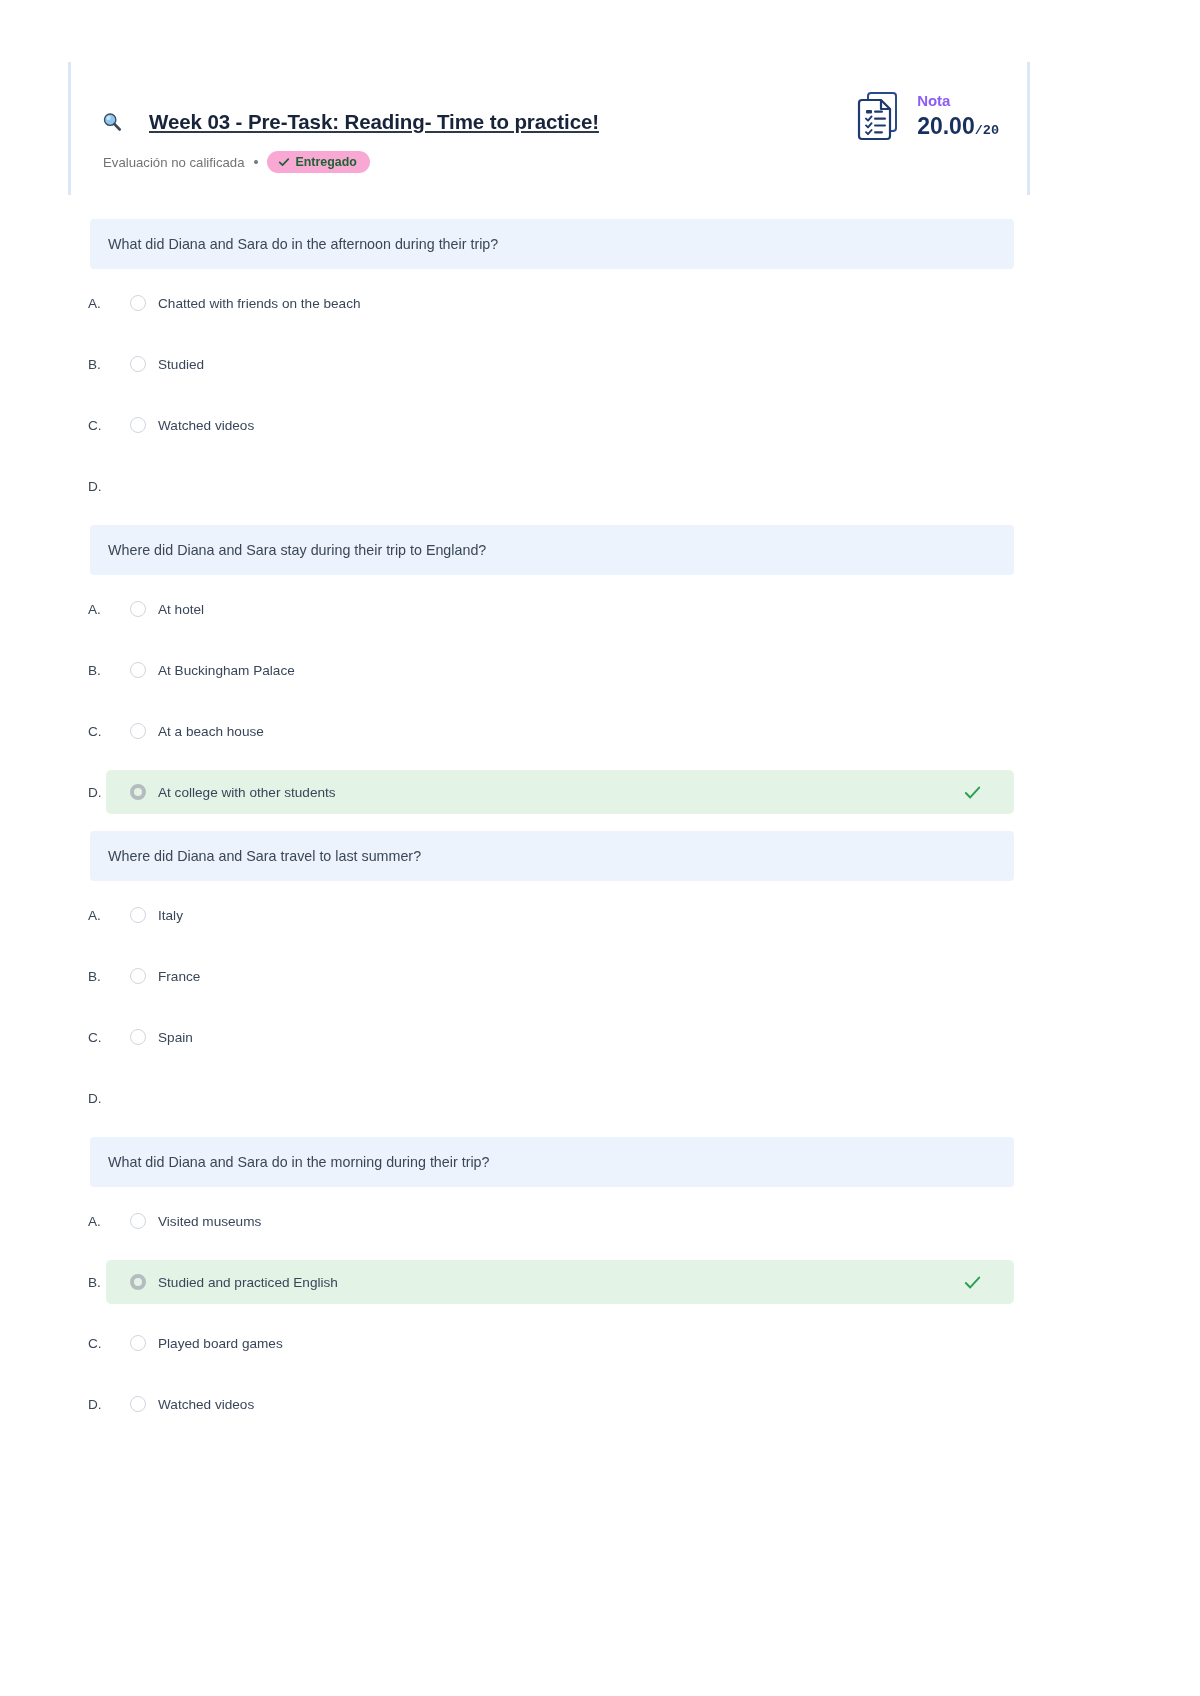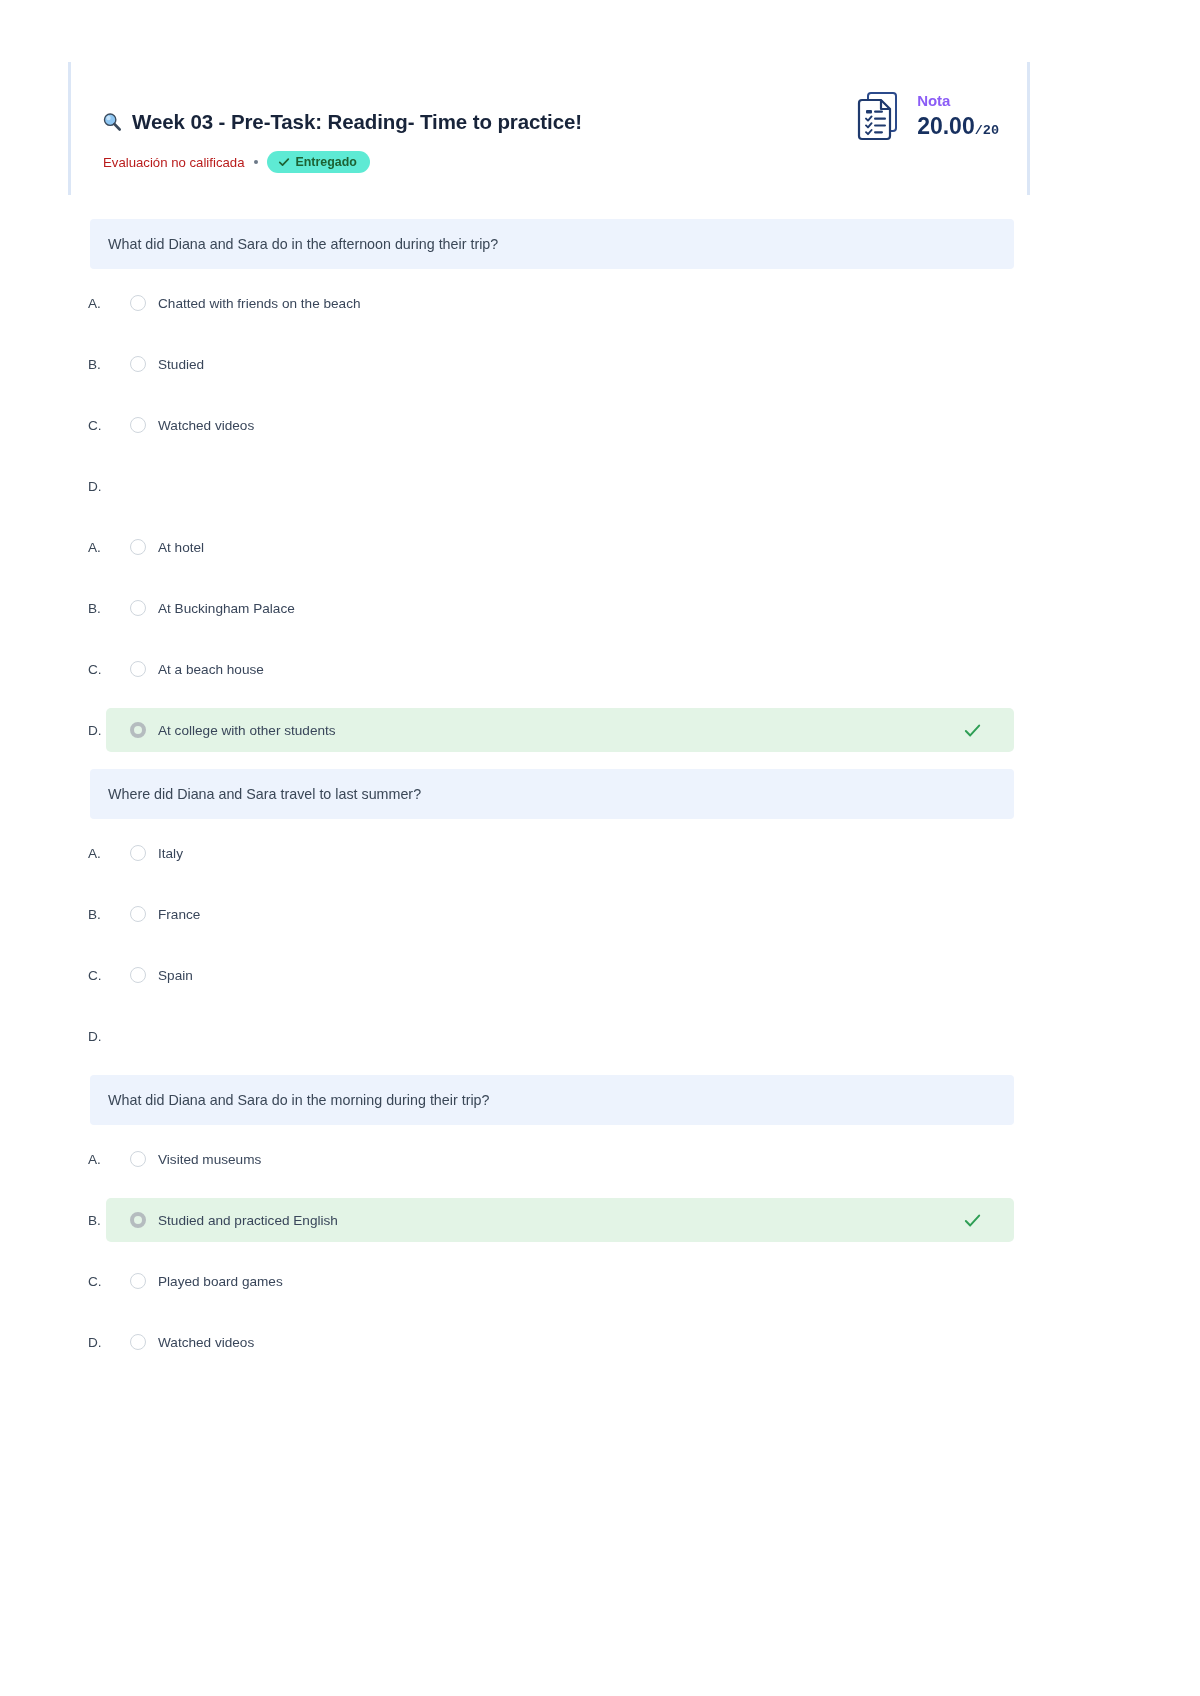--- a/index.html
+++ b/index.html
@@ -33,21 +33,22 @@
     display: flex;
     align-items: flex-start;
     justify-content: space-between;
   }
 
   .header-left { padding-top: 22px; }
 
   .title-row {
     display: flex;
     align-items: center;
-    gap: 9px;
+    gap: 26px;
+    text-decoration: underline;
   }
 
   .magnifier-icon {
     width: 22px;
     height: 22px;
     flex: 0 0 auto;
     display: block;
   }
 
   .page-title {
@@ -61,36 +62,36 @@
   .sub-row {
     display: flex;
     align-items: center;
     gap: 9px;
     margin-top: 17px;
     padding-left: 2px;
   }
 
   .sub-text {
     font-size: 13.2px;
-    color: #b91c1c;
+    color: #737373;
   }
 
   .sub-dot {
     width: 4px;
     height: 4px;
     border-radius: 50%;
     background: #6b7887;
     display: inline-block;
   }
 
   .badge {
     display: inline-flex;
     align-items: center;
     gap: 6px;
-    background: #5eead4;
+    background: #f9a8d4;
     color: #1d6233;
     font-size: 12.4px;
     font-weight: bold;
     border-radius: 20px;
     padding: 5px 13px 5px 11px;
     line-height: 1;
   }
   .badge .tick {
     width: 12px; height: 12px; display: block;
   }
@@ -285,20 +286,23 @@
               <span class="radio"></span>
               <span class="option-label">Watched videos</span>
             </div>
           </div>
           <div class="option-row selected">
             <span class="option-letter">D.</span>
           </div>
         </div>
       </div>
       <div class="question-block">
+        <div class="question-band">
+          <span class="question-text">Where did Diana and Sara stay during their trip to England?</span>
+        </div>
         <div class="options">
           <div class="option-row">
             <span class="option-letter">A.</span>
             <div class="option-body">
               <span class="radio"></span>
               <span class="option-label">At hotel</span>
             </div>
           </div>
           <div class="option-row">
             <span class="option-letter">B.</span>

